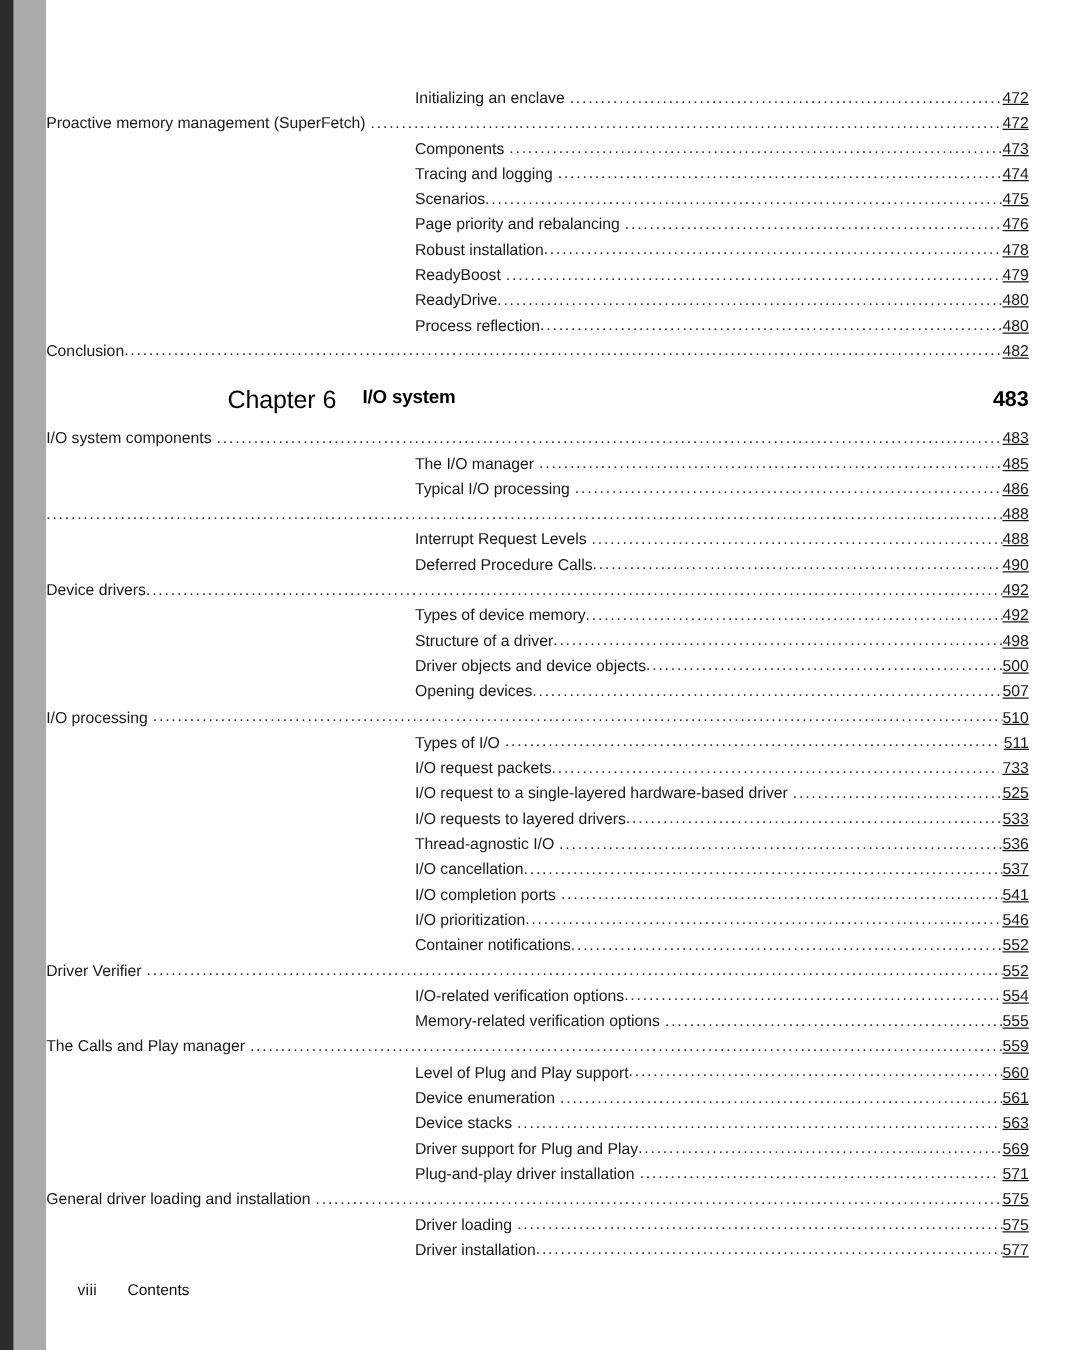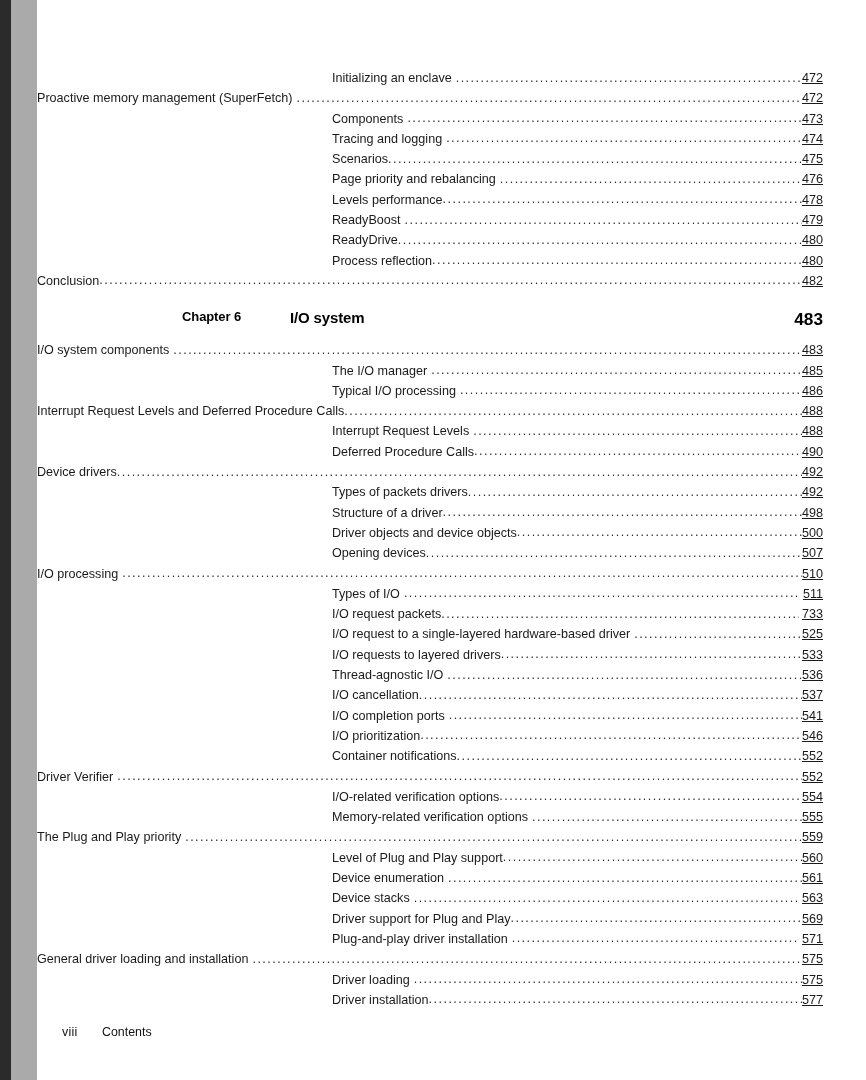--- a/index.html
+++ b/index.html
@@ -87,22 +87,22 @@
   
   .chapter {
     position: absolute;
     left: 0;
     width: 829px;
     height: 40px;
   }
   .chapter-num {
     position: absolute;
     left: 145px;
-    font-size: 13px;
-    font-weight: bold;
+    font-size: 20px;
+    font-weight: normal;
     letter-spacing: -0.1px;
   }
   .chapter-title {
     position: absolute;
     left: 253px;
     font-size: 15px;
     font-weight: bold;
     letter-spacing: -0.15px;
   }
   .chapter-page {
@@ -179,21 +179,21 @@
       </div>
       <div class="toc-row lvl2">
         <div class="toc-inner gap">
           <span class="toc-label">Page priority and rebalancing</span>
           <span class="toc-leader">........................................................................................................................................................................................................</span>
           <span class="toc-page">476</span>
         </div>
       </div>
       <div class="toc-row lvl2">
         <div class="toc-inner">
-          <span class="toc-label">Levels performance</span>
+          <span class="toc-label">Robust installation</span>
           <span class="toc-leader">........................................................................................................................................................................................................</span>
           <span class="toc-page">478</span>
         </div>
       </div>
       <div class="toc-row lvl2">
         <div class="toc-inner gap">
           <span class="toc-label">ReadyBoost</span>
           <span class="toc-leader">........................................................................................................................................................................................................</span>
           <span class="toc-page">479</span>
         </div>
@@ -244,21 +244,20 @@
       </div>
       <div class="toc-row lvl2">
         <div class="toc-inner gap">
           <span class="toc-label">Typical I/O processing</span>
           <span class="toc-leader">........................................................................................................................................................................................................</span>
           <span class="toc-page">486</span>
         </div>
       </div>
       <div class="toc-row lvl1">
         <div class="toc-inner">
-          <span class="toc-label">Interrupt Request Levels and Deferred Procedure Calls</span>
           <span class="toc-leader">........................................................................................................................................................................................................</span>
           <span class="toc-page">488</span>
         </div>
       </div>
       <div class="toc-row lvl2">
         <div class="toc-inner gap">
           <span class="toc-label">Interrupt Request Levels</span>
           <span class="toc-leader">........................................................................................................................................................................................................</span>
           <span class="toc-page">488</span>
         </div>
@@ -272,21 +271,21 @@
       </div>
       <div class="toc-row lvl1">
         <div class="toc-inner">
           <span class="toc-label">Device drivers</span>
           <span class="toc-leader">........................................................................................................................................................................................................</span>
           <span class="toc-page">492</span>
         </div>
       </div>
       <div class="toc-row lvl2">
         <div class="toc-inner">
-          <span class="toc-label">Types of packets drivers</span>
+          <span class="toc-label">Types of device memory</span>
           <span class="toc-leader">........................................................................................................................................................................................................</span>
           <span class="toc-page">492</span>
         </div>
       </div>
       <div class="toc-row lvl2">
         <div class="toc-inner">
           <span class="toc-label">Structure of a driver</span>
           <span class="toc-leader">........................................................................................................................................................................................................</span>
           <span class="toc-page">498</span>
         </div>
@@ -391,21 +390,21 @@
       </div>
       <div class="toc-row lvl2">
         <div class="toc-inner gap">
           <span class="toc-label">Memory-related verification options</span>
           <span class="toc-leader">........................................................................................................................................................................................................</span>
           <span class="toc-page">555</span>
         </div>
       </div>
       <div class="toc-row lvl1">
         <div class="toc-inner gap">
-          <span class="toc-label">The Plug and Play priority</span>
+          <span class="toc-label">The Calls and Play manager</span>
           <span class="toc-leader">........................................................................................................................................................................................................</span>
           <span class="toc-page">559</span>
         </div>
       </div>
       <div class="toc-row lvl2">
         <div class="toc-inner">
           <span class="toc-label">Level of Plug and Play support</span>
           <span class="toc-leader">........................................................................................................................................................................................................</span>
           <span class="toc-page">560</span>
         </div>

